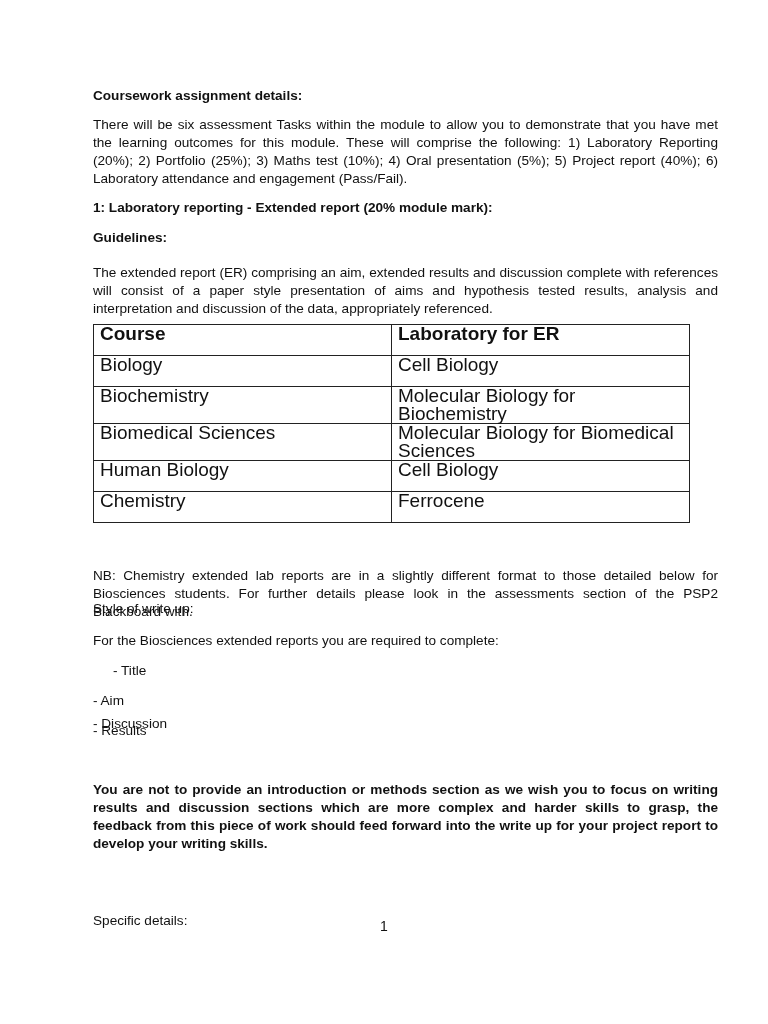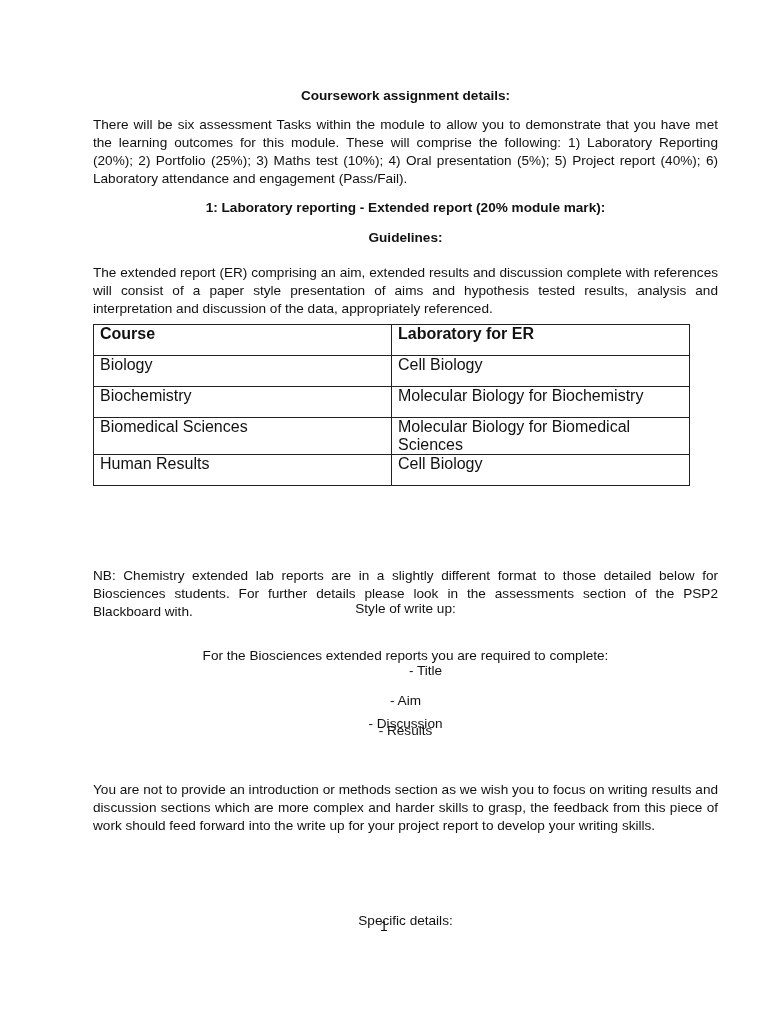--- a/index.html
+++ b/index.html
@@ -21,32 +21,31 @@
       left: 93px;
       top: 0;
       width: 625px;
     }
     .blk {
       position: absolute;
       left: 0;
       width: 625px;
       margin: 0;
       line-height: 18px;
-      text-align: center;
     }
     .bold { font-weight: bold; }
     .justify-last { text-align: justify; text-align-last: left; }
 
     table.er {
       position: absolute;
       left: 0;
       top: 324px;
       width: 597px;
       border-collapse: collapse;
-      font-size: 16px;
+      font-size: 19px;
     }
     table.er td, table.er th {
       border: 1.3px solid #222222;
       height: 30px;
       vertical-align: top;
       text-align: left;
       padding: 0 6px;
       line-height: 18px;
       padding-top: 0px;
     }
@@ -90,36 +89,40 @@
     </tr>
     <tr>
       <td class="c1">Biochemistry</td>
       <td>Molecular Biology for Biochemistry</td>
     </tr>
     <tr>
       <td class="c1">Biomedical Sciences</td>
       <td>Molecular Biology for Biomedical Sciences</td>
     </tr>
     <tr>
-      <td class="c1">Human Results</td>
+      <td class="c1">Human Biology</td>
       <td>Cell Biology</td>
+    </tr>
+    <tr>
+      <td class="c1">Chemistry</td>
+      <td>Ferrocene</td>
     </tr>
   </tbody>
     </table>
 
   <p class="blk" style="top:560px;margin-top:40px;">Style of write up:</p>
 
   <p class="blk justify-last" style="top:567px;">NB: Chemistry extended lab reports are in a slightly different format to those detailed below for Biosciences students. For further details please look in the assessments section of the PSP2 Blackboard with.</p>
 
-  <p class="blk" style="top:632px;margin-top:15px;">For the Biosciences extended reports you are required to complete:</p>
+  <p class="blk" style="top:632px;">For the Biosciences extended reports you are required to complete:</p>
 
   <p class="blk" style="top:662px;margin-left:20px;">- Title</p>
   <p class="blk" style="top:692px;">- Aim</p>
   <p class="blk" style="top:722px;">- Results</p>
   <p class="blk" style="top:715px;">- Discussion</p>
 
-  <p class="blk justify-last" style="top:781px;">You are not to provide an introduction or methods section as we wish you to focus on writing results and discussion sections which are more complex and harder skills to grasp, the feedback from this piece of work should feed forward into the write up for your project report to develop your writing skills.</p>
+  <p class="blk justify-last" style="top:781px;font-weight:bold;">You are not to provide an introduction or methods section as we wish you to focus on writing results and discussion sections which are more complex and harder skills to grasp, the feedback from this piece of work should feed forward into the write up for your project report to develop your writing skills.</p>
 
   <p class="blk" style="top:912px;">Specific details:</p>
 
 </div>
 
 <div class="page-number">1</div>
 
 </body></html>

